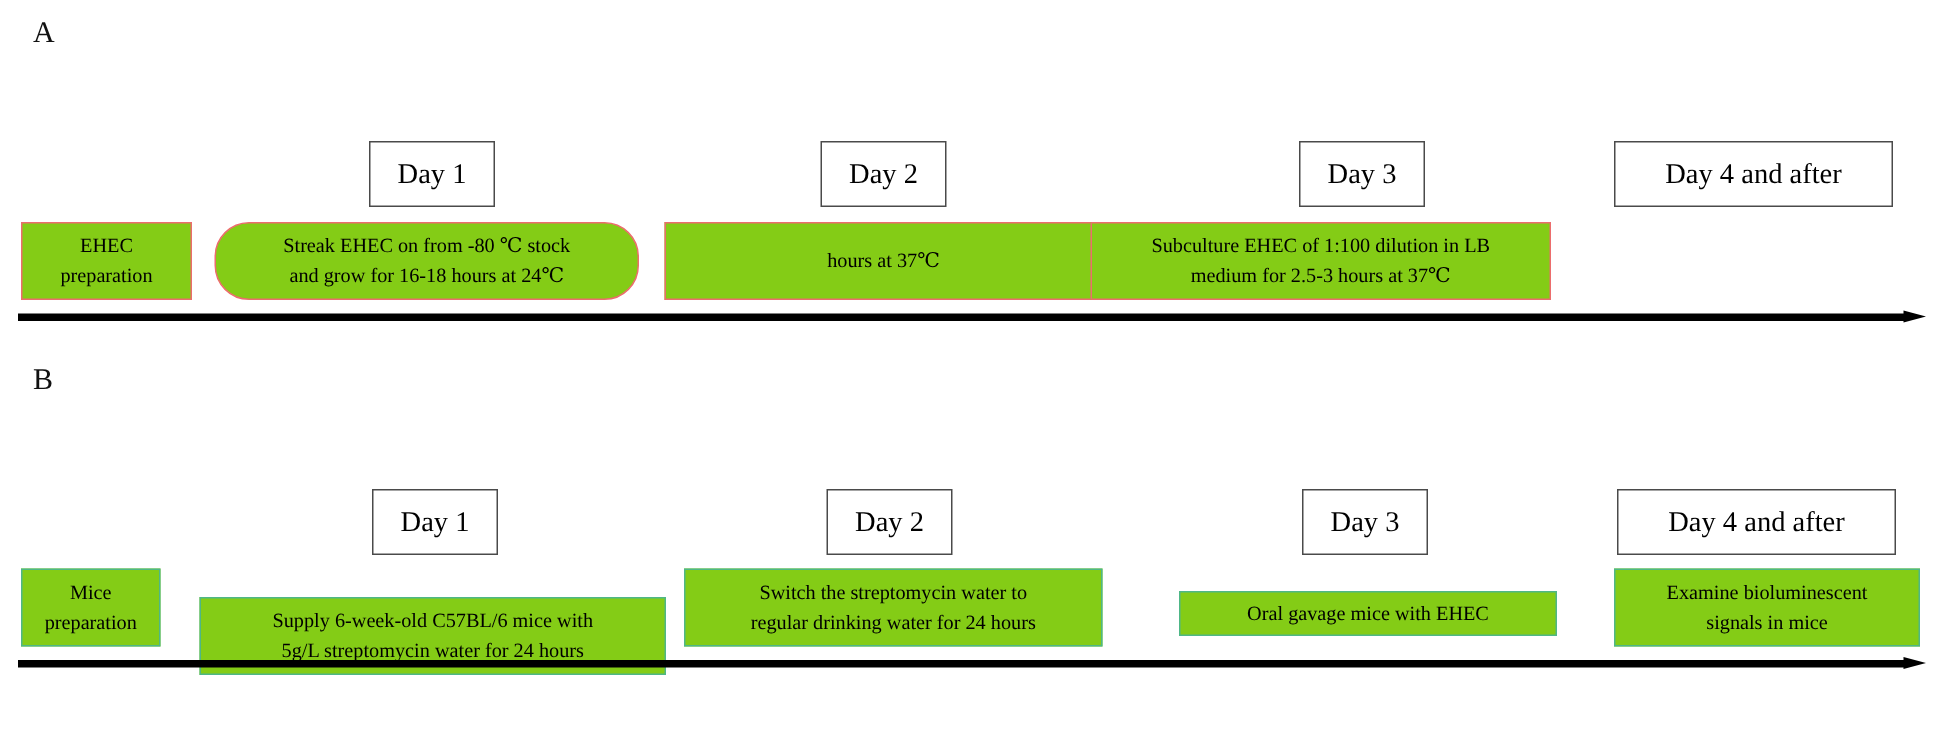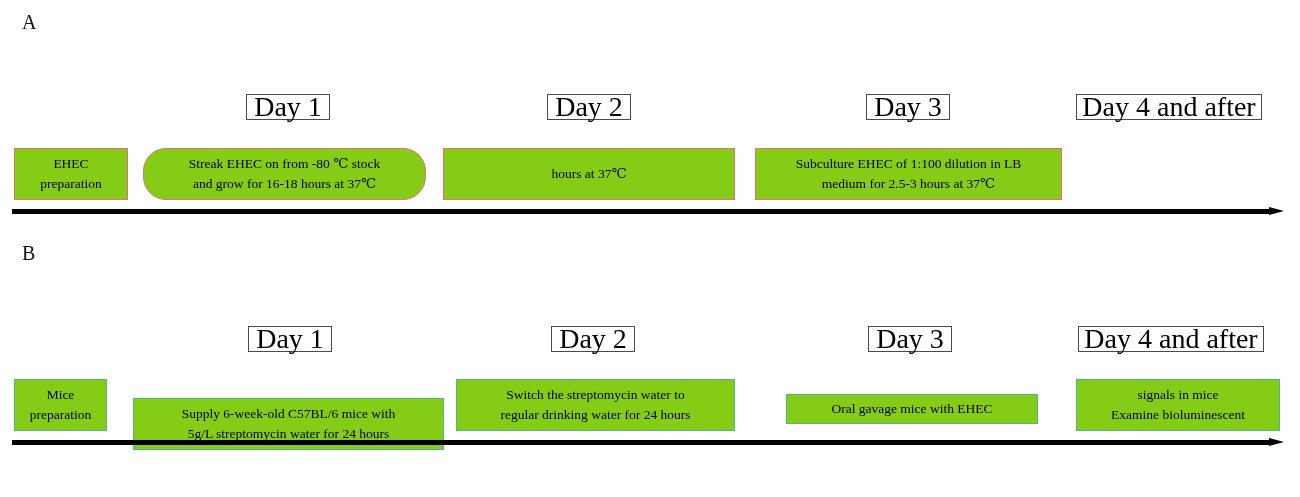--- a/index.html
+++ b/index.html
@@ -25,23 +25,23 @@
 
   
   .day-chip {
     position: absolute;
     box-sizing: border-box;
     border: 1.5px solid #4a4a4a;
     background: #ffffff;
     display: flex;
     align-items: center;
     justify-content: center;
-    font-size: 28px;
+    font-size: 19px;
     line-height: 1;
-    height: 26px;
+    height: 44px;
     padding: 0 10px;
     white-space: nowrap;
   }
 
   
   .step-box {
     position: absolute;
     box-sizing: border-box;
     background: #84cc16;
     display: flex;
@@ -91,29 +91,29 @@
 <div class="day-chip" style="left: 1076px; top: 94px; width: 186px;">Day 4 and after</div>
 <div class="step-box red" style="left: 14px; top: 148px; width: 114px; height: 52px;">
     <div>
       <span class="step-text">EHEC</span>
       <span class="step-text">preparation</span>
     </div>
   </div>
 <div class="step-box red" style="left: 143px; top: 148px; width: 283px; height: 52px; border-radius: 23px;">
     <div>
       <span class="step-text">Streak EHEC on from -80 ℃ stock</span>
-      <span class="step-text">and grow for 16-18 hours at 37℃</span>
+      <span class="step-text">and grow for 16-18 hours at 24℃</span>
     </div>
   </div>
 <div class="step-box red" style="left: 443px; top: 148px; width: 292px; height: 52px;">
     <div>
       <span class="step-text">hours at 37℃</span>
     </div>
   </div>
-<div class="step-box red" style="left: 755px; top: 148px; width: 307px; height: 52px;">
+<div class="step-box red" style="left: 727px; top: 148px; width: 307px; height: 52px;">
     <div>
       <span class="step-text">Subculture EHEC of 1:100 dilution in LB</span>
       <span class="step-text">medium for 2.5-3 hours at 37℃</span>
     </div>
   </div>
 <div class="timeline" style="left: 12px; top: 207px; width: 1272px;">
     <div class="shaft" style="width: 1258px;"></div>
     <div class="head" style="left: 1257px;"></div>
   </div>
 <div class="panel-label" style="left: 22px; top: 243px;">B</div>
@@ -139,20 +139,20 @@
       <span class="step-text">regular drinking water for 24 hours</span>
     </div>
   </div>
 <div class="step-box green" style="left: 786px; top: 394px; width: 252px; height: 30px;">
     <div>
       <span class="step-text">Oral gavage mice with EHEC</span>
     </div>
   </div>
 <div class="step-box green" style="left: 1076px; top: 379px; width: 204px; height: 52px;">
     <div>
+      <span class="step-text">Examine bioluminescent</span>
       <span class="step-text">signals in mice</span>
-      <span class="step-text">Examine bioluminescent</span>
     </div>
   </div>
 <div class="timeline" style="left: 12px; top: 438px; width: 1272px;">
     <div class="shaft" style="width: 1258px;"></div>
     <div class="head" style="left: 1257px;"></div>
   </div>
 
 </body></html>

